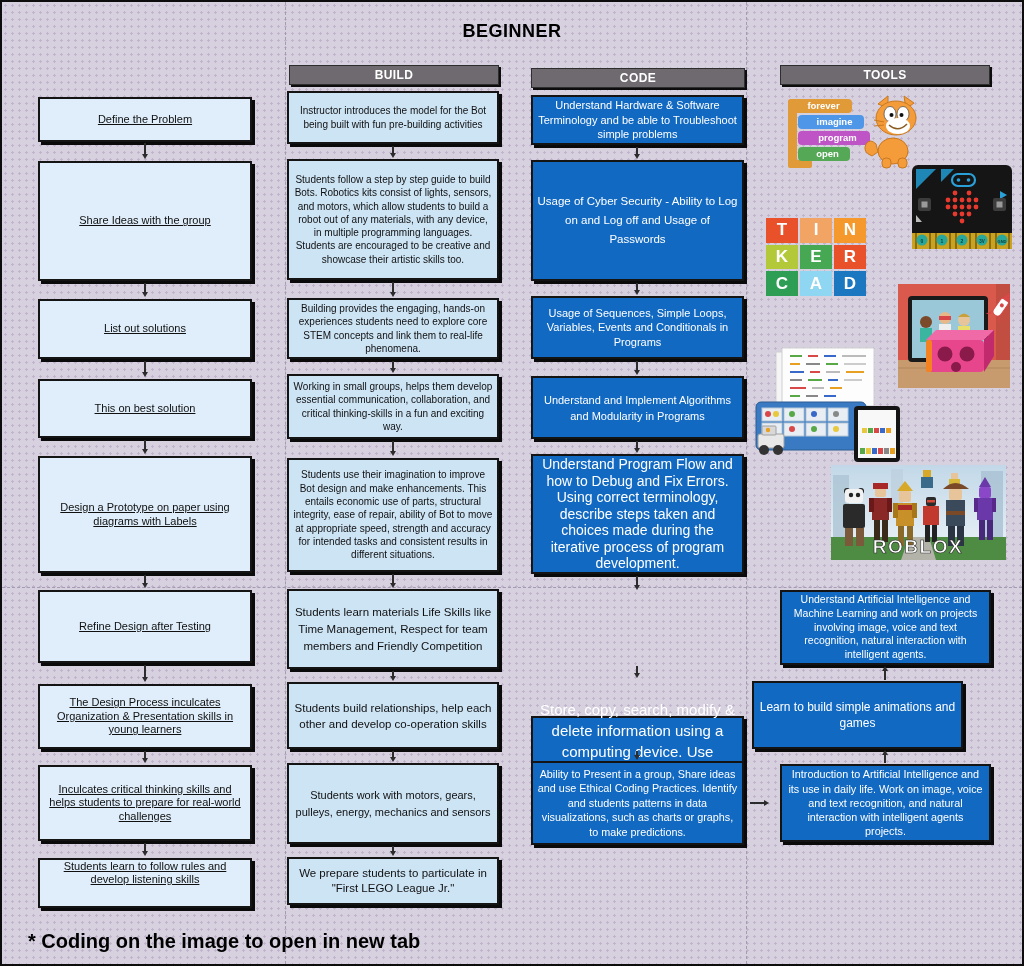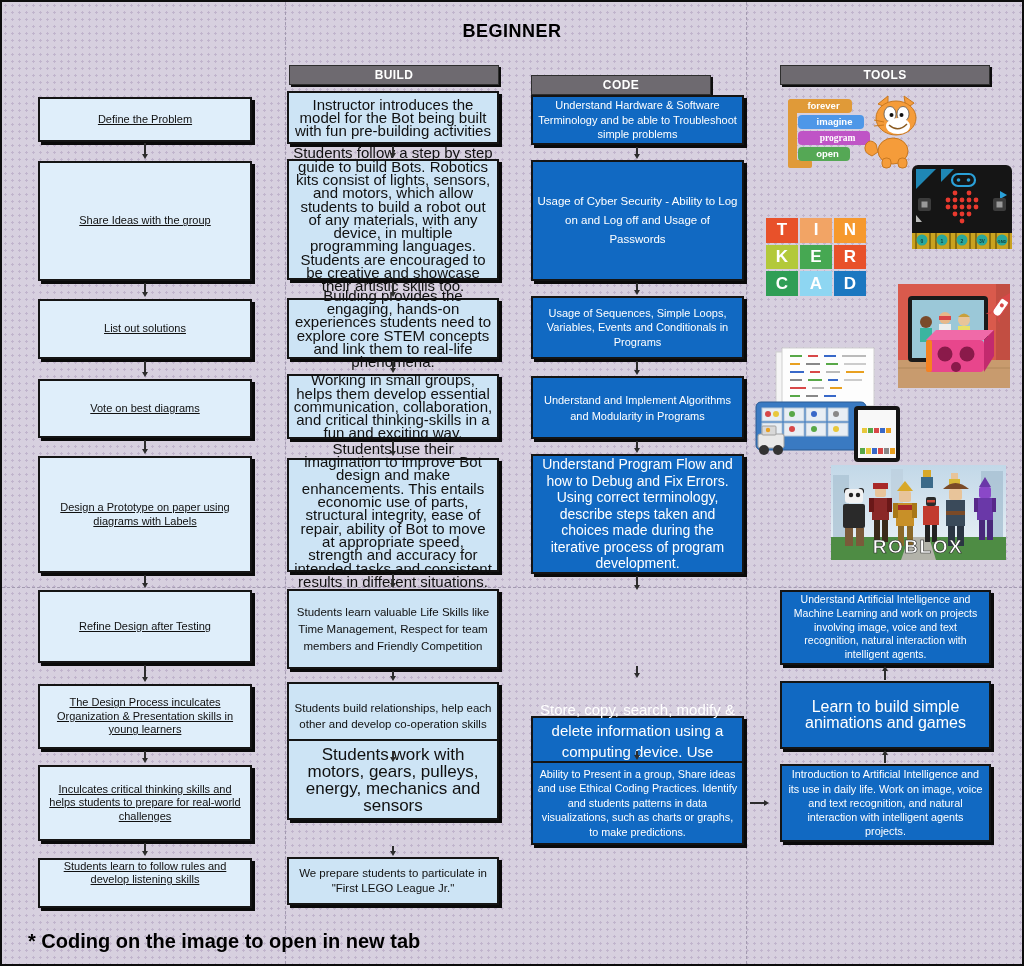--- a/index.html
+++ b/index.html
@@ -16,21 +16,21 @@
     font-size:18px;font-weight:bold;color:#000;letter-spacing:.5px;}
   .vline{position:absolute;top:0;bottom:0;width:0;border-left:1px dashed #a39bb0;}
   .hline{position:absolute;left:0;right:0;height:0;border-top:1px dashed #a39bb0;}
   .col-header{position:absolute;height:20px;box-sizing:border-box;
     background:#6e6a70;border:1px solid #2e2e2e;box-shadow:2px 2px 0 #0d0d0d;
     color:#fff;font-weight:bold;font-size:12px;letter-spacing:.4px;
     text-align:center;line-height:18px;}
   .box{position:absolute;box-sizing:border-box;display:flex;align-items:center;justify-content:center;
     text-align:center;padding:1px 4px;border:2px solid #141414;box-shadow:3px 3px 0 #0a0a0a;}
   .lb-design{background:#dfeefa;color:#101010;font-size:11px;line-height:13.5px;text-decoration:underline;}
-  .lb-build{background:#cde4f5;color:#101010;font-size:15px;line-height:13.3px;}
+  .lb-build{background:#cde4f5;color:#101010;font-size:10px;line-height:13.3px;}
   .bb{background:#1169c2;color:#fff;font-size:11px;line-height:14.5px;}
   .clip-top{overflow:visible;}
   .clip-top .shift{position:relative;top:-10px;z-index:1;}
   .clip-top::after{content:"";position:absolute;left:-2px;right:-2px;top:-2px;height:2px;background:#141414;z-index:2;}
   
   .ar{position:absolute;display:flex;flex-direction:column;align-items:center;width:10px;}
   .ar i{display:block;}
   .ar .s{width:1.5px;background:#2c2c2c;flex:1;}
   .ar .h{width:0;height:0;border-left:3.5px solid transparent;border-right:3.5px solid transparent;border-top:5px solid #2c2c2c;}
   .ar.up .h{border-top:none;border-bottom:5px solid #2c2c2c;}
@@ -42,45 +42,45 @@
   
   .tool-img{position:absolute;}
   
   .scr-wrap{position:absolute;left:0;top:2px;width:80px;height:76px;text-align:center;}
   .scr-bar{position:absolute;left:0;top:3px;width:9px;height:64px;background:#e09a38;border-radius:3px;}
   .scr-tail{position:absolute;left:0;top:64px;width:24px;height:8px;background:#e09a38;border-radius:2px;}
   .scr-b{position:absolute;height:14px;border-radius:4px;color:#fff;font-weight:bold;font-size:9.5px;
     line-height:14px;padding-left:7px;box-sizing:border-box;}
   .scr-forever{left:0;top:3px;width:64px;background:#e09a38;}
   .scr-imagine{left:10px;top:19px;width:66px;background:#4e97e8;}
-  .scr-program{left:10px;top:35px;width:72px;background:#bf54c6;font-family:Liberation Serif, serif;}
+  .scr-program{left:10px;top:35px;width:72px;background:#bf54c6;}
   .scr-share{left:10px;top:51px;width:52px;background:#55a855;}
   
   .tk-grid{display:grid;width:100%;height:100%;grid-template-columns:repeat(3,1fr);grid-template-rows:repeat(3,1fr);gap:2px;}
   .tk-tile{display:flex;align-items:center;justify-content:center;color:#fff;font-weight:bold;font-size:17px;font-family:"Liberation Sans",sans-serif;}
 </style>
 </head>
 <body>
 
 <div class="canvas">
 
   <div class="vline" style="left:283px"></div>
   <div class="vline" style="left:744px"></div>
   <div class="hline" style="top:585px"></div>
 
   <div class="title">BEGINNER</div>
 
   <div class="col-header" style="left:287px;top:63px;width:210px">BUILD</div>
-  <div class="col-header" style="left:529px;top:73px;width:180px">CODE</div>
+  <div class="col-header" style="left:529px;top:66px;width:214px">CODE</div>
   <div class="col-header" style="left:778px;top:63px;width:210px">TOOLS</div>
 
   <div class="box lb-design" style="left:36px;top:95px;width:214px;height:45px">Define the Problem</div>
   <div class="box lb-design" style="left:36px;top:159px;width:214px;height:120px">Share Ideas with the group</div>
   <div class="box lb-design" style="left:36px;top:297px;width:214px;height:60px">List out solutions</div>
-  <div class="box lb-design" style="left:36px;top:377px;width:214px;height:59px">Vote on best diagrams</div>
+  <div class="box lb-design" style="left:36px;top:377px;width:214px;height:59px">This on best solution</div>
   <div class="box lb-design" style="left:36px;top:454px;width:214px;height:117px">Design a Prototype on paper using diagrams with Labels</div>
   <div class="box lb-design" style="left:36px;top:588px;width:214px;height:73px">Refine Design after Testing</div>
   <div class="box lb-design" style="left:36px;top:682px;width:214px;height:65px">The Design Process inculcates Organization &amp; Presentation skills in young learners</div>
   <div class="box lb-design" style="left:36px;top:763px;width:214px;height:76px">Inculcates critical thinking skills and helps students to prepare for real-world challenges</div>
   <div class="box lb-design clip-top" style="left:36px;top:856px;width:214px;height:50px">
     <span class="shift">Students learn to follow rules and develop listening skills</span>
   </div>
   <div class="ar" style="left:138px;top:141px;height:16px">
       <i class="s"></i>
       <i class="h"></i>
@@ -112,23 +112,23 @@
   <div class="ar" style="left:138px;top:841px;height:13px">
       <i class="s"></i>
       <i class="h"></i>
     </div>
 
   <div class="box lb-build" style="left:285px;top:89px;width:212px;height:53px">Instructor introduces the model for the Bot being built with fun pre-building activities</div>
   <div class="box lb-build" style="left:285px;top:157px;width:212px;height:121px">Students follow a step by step guide to build Bots. Robotics kits consist of lights, sensors, and motors, which allow students to build a robot out of any materials, with any device, in multiple programming languages. Students are encouraged to be creative and showcase their artistic skills too.</div>
   <div class="box lb-build" style="left:285px;top:296px;width:212px;height:61px">Building provides the engaging, hands-on experiences students need to explore core STEM concepts and link them to real-life phenomena.</div>
   <div class="box lb-build" style="left:285px;top:372px;width:212px;height:65px">Working in small groups, helps them develop essential communication, collaboration, and critical thinking-skills in a fun and exciting way.</div>
   <div class="box lb-build" style="left:285px;top:456px;width:212px;height:114px">Students use their imagination to improve Bot design and make enhancements. This entails economic use of parts, structural integrity, ease of repair, ability of Bot to move at appropriate speed, strength and accuracy for intended tasks and consistent results in different situations.</div>
-  <div class="box lb-build" style="left:285px;top:587px;width:212px;height:80px;font-size:11.5px;line-height:17px">Students learn valuable Life Skills like Time Management, Respect for team members and Friendly Competition</div>
+  <div class="box lb-build" style="left:285px;top:587px;width:212px;height:80px;font-size:11.5px;line-height:17px">Students learn materials Life Skills like Time Management, Respect for team members and Friendly Competition</div>
   <div class="box lb-build" style="left:285px;top:680px;width:212px;height:67px;font-size:11.5px;line-height:16px">Students build relationships, help each other and develop co-operation skills</div>
-  <div class="box lb-build" style="left:285px;top:737px;width:212px;height:81px;font-size:17px;line-height:17px">Students work with motors, gears, pulleys, energy, mechanics and sensors</div>
+  <div class="box lb-build" style="left:285px;top:761px;width:212px;height:81px;font-size:11px;line-height:17px">Students work with motors, gears, pulleys, energy, mechanics and sensors</div>
   <div class="box lb-build" style="left:285px;top:855px;width:212px;height:48px;font-size:11.5px;line-height:15px">We prepare students to particulate in "First LEGO League Jr."</div>
   <div class="ar" style="left:386px;top:144px;height:12px">
       <i class="s"></i>
       <i class="h"></i>
     </div>
   <div class="ar" style="left:386px;top:280px;height:15px">
       <i class="s"></i>
       <i class="h"></i>
     </div>
   <div class="ar" style="left:386px;top:359px;height:12px">
@@ -471,21 +471,21 @@
         <rect x="143" y="33" width="4" height="14" fill="#58288a"></rect>
           <rect x="161" y="33" width="4" height="14" fill="#58288a"></rect>
         <rect x="148" y="55" width="6" height="20" fill="#48287a"></rect>
           <rect x="156" y="55" width="6" height="20" fill="#48287a"></rect>
       </g>
       <text x="87" y="88" text-anchor="middle" font-family="Liberation Sans, sans-serif" font-size="19" font-weight="bold" fill="#fff" stroke="#2a2a2a" stroke-width="0.6" letter-spacing="1.5">ROBLOX</text>
     </svg>
   </div>
 
   <div class="box bb" style="left:778px;top:588px;width:211px;height:75px;font-size:10.5px;line-height:13.8px">Understand Artificial Intelligence and Machine Learning and work on projects involving image, voice and text recognition, natural interaction with intelligent agents.</div>
-  <div class="box bb" style="left:778px;top:679px;width:211px;height:68px;line-height:16px;font-size:16px">Learn to build simple animations and games</div>
+  <div class="box bb" style="left:750px;top:679px;width:211px;height:68px;line-height:16px;font-size:12px">Learn to build simple animations and games</div>
   <div class="box bb" style="left:778px;top:762px;width:211px;height:78px;font-size:10.8px;line-height:14.2px">Introduction to Artificial Intelligence and its use in daily life. Work on image, voice and text recognition, and natural interaction with intelligent agents projects.</div>
   <div class="ar up" style="left:878px;top:664px;height:14px">
       <i class="s"></i>
       <i class="h"></i>
     </div>
   <div class="ar up" style="left:878px;top:748px;height:13px">
       <i class="s"></i>
       <i class="h"></i>
     </div>
   <div class="ar-right" style="left:748px;top:796px;width:19px">

